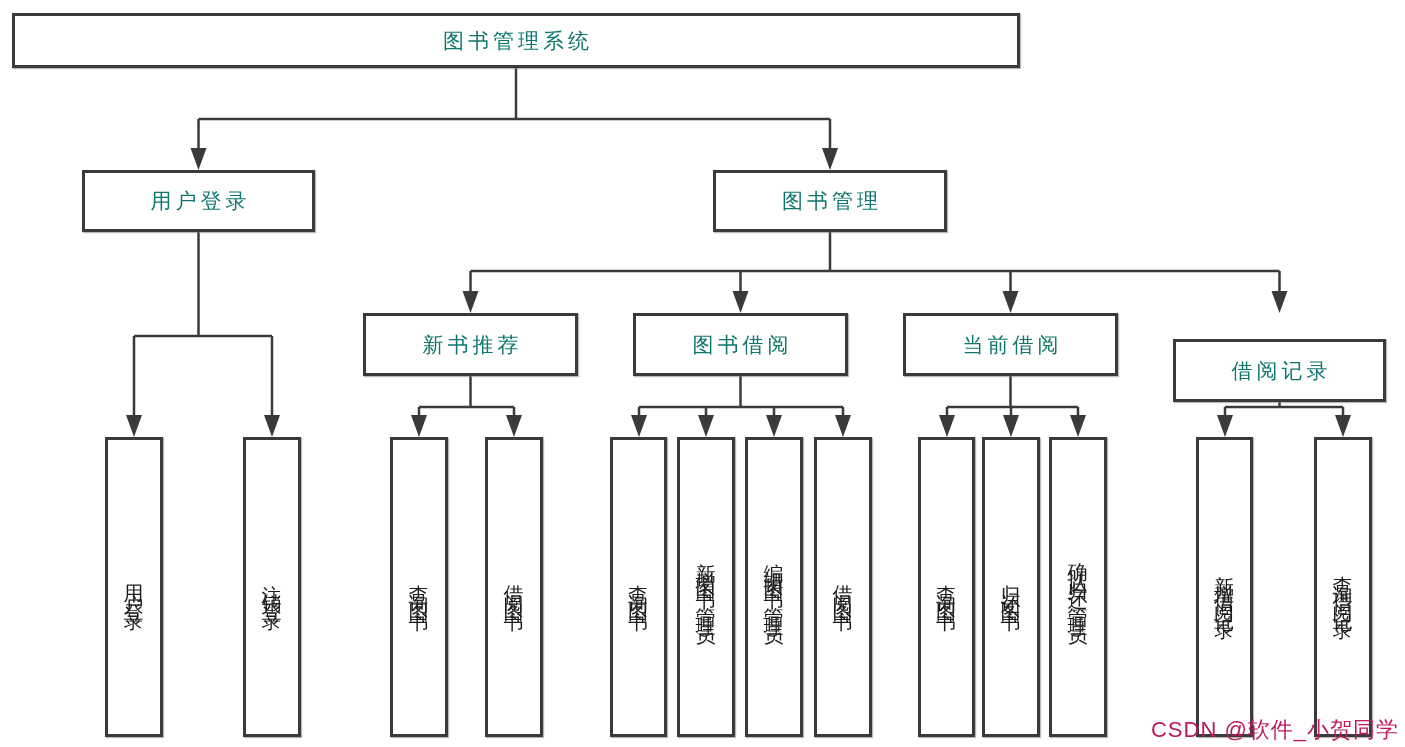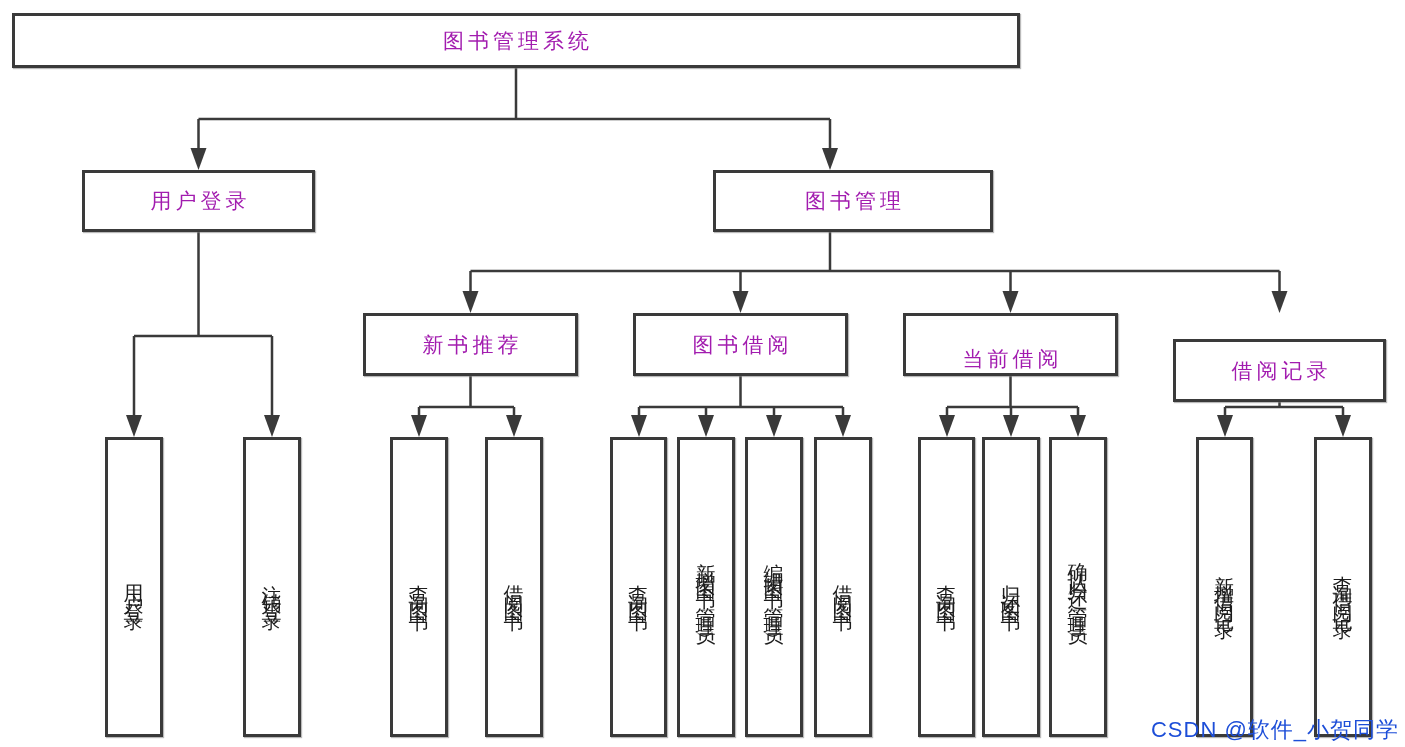--- a/index.html
+++ b/index.html
@@ -11,30 +11,30 @@
   .canvas{position:absolute;left:0;top:0;width:1405px;height:747px;}
   svg.connectors{position:absolute;left:0;top:0;pointer-events:none;}
   .box{
     position:absolute;background:#ffffff;border:3px solid #3a3a3a;
     box-sizing:border-box;display:flex;align-items:center;justify-content:center;
     box-shadow:1px 1px 1px rgba(130,130,130,0.55);
     color:#1c1c1c;
   }
   .hlabel{
     font-size:21px;letter-spacing:4px;text-indent:4px;white-space:nowrap;
-    color:#a21caf;
+    color:#0f766e;
   }
   .vlabel{
     writing-mode:vertical-rl;text-orientation:mixed;
     font-size:20px;letter-spacing:9px;line-height:1;
     color:#1c1c1c;white-space:nowrap;
   }
   .watermark{
     position:absolute;right:6px;bottom:2px;z-index:10;
-    font-size:22px;letter-spacing:1px;color:#1d4ed8;white-space:nowrap;
+    font-size:22px;letter-spacing:1px;color:#be185d;white-space:nowrap;
   }
 </style>
 </head>
 <body>
 
 <div class="canvas">
 
   <svg class="connectors" width="1405" height="747" viewBox="0 0 1405 747">
     <g stroke="#3a3a3a" stroke-width="2.5" fill="none">
 
@@ -82,31 +82,31 @@
     </g>
   </svg>
 
   <div class="box" style="left:12px;top:13px;width:1008px;height:55px;">
     <span class="hlabel">图书管理系统</span>
   </div>
 
   <div class="box" style="left:82px;top:170px;width:233px;height:62px;">
     <span class="hlabel">用户登录</span>
   </div>
-  <div class="box" style="left:713px;top:170px;width:280px;height:62px;">
+  <div class="box" style="left:713px;top:170px;width:234px;height:62px;">
     <span class="hlabel">图书管理</span>
   </div>
 
   <div class="box" style="left:633px;top:313px;width:215px;height:63px;">
     <span class="hlabel">图书借阅</span>
   </div>
   <div class="box" style="left:363px;top:313px;width:215px;height:63px;">
     <span class="hlabel">新书推荐</span>
   </div>
-  <div class="box" style="left:903px;top:313px;width:215px;height:63px;align-items:flex-end;">
+  <div class="box" style="left:903px;top:313px;width:215px;height:63px;">
     <span class="hlabel">当前借阅</span>
   </div>
   <div class="box" style="left:1173px;top:313px;width:213px;height:63px;margin-top:26px;">
     <span class="hlabel">借阅记录</span>
   </div>
 
   <div class="box" style="left:105px;top:437px;width:58px;height:300px;">
     <span class="vlabel">用户登录</span>
   </div>
   <div class="box" style="left:243px;top:437px;width:58px;height:300px;">

